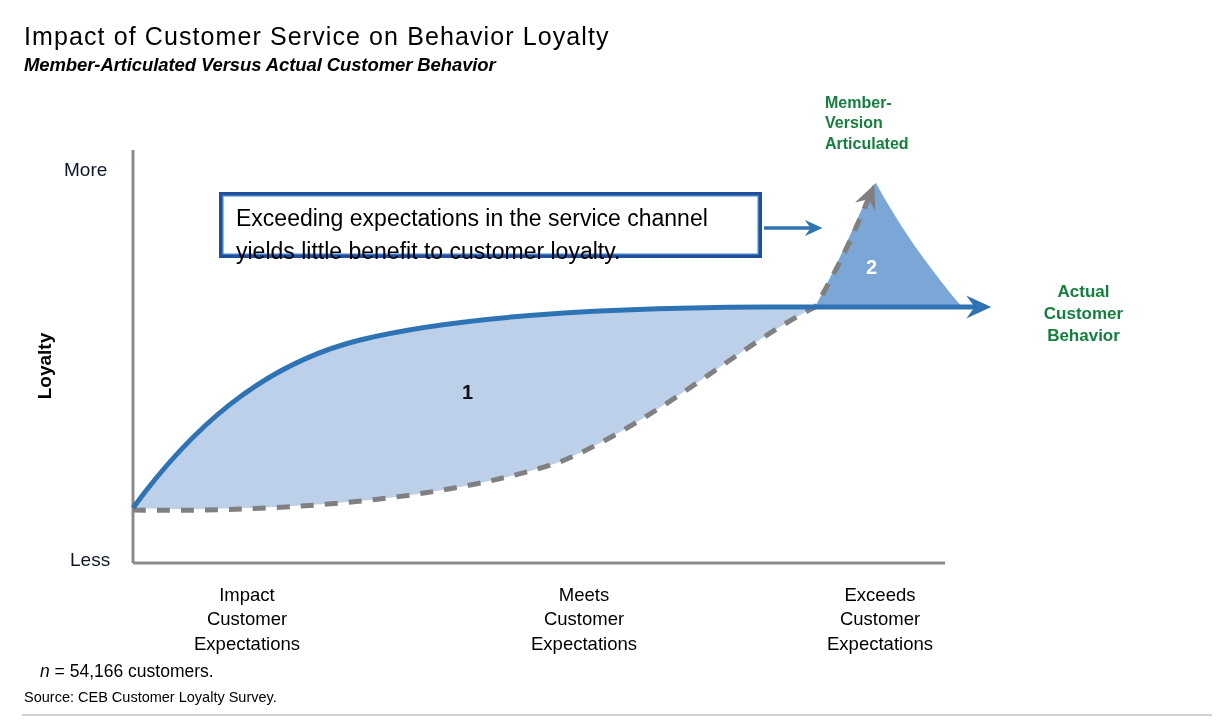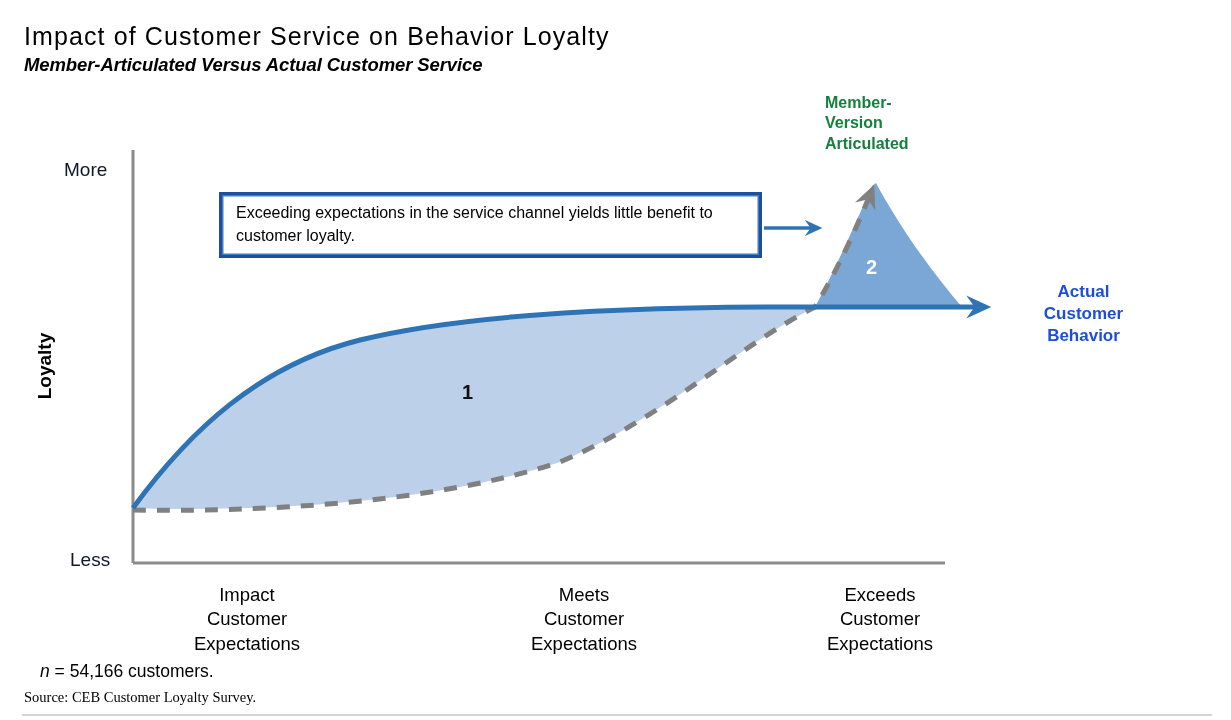--- a/index.html
+++ b/index.html
@@ -95,21 +95,21 @@
     box-sizing: border-box;
     background: #ffffff;
     border: 3px solid #1F4E9C;
     box-shadow: inset 0 0 0 1.5px #3E7CC4;
   }
   #callout-text {
     position: absolute;
     left: 14px;
     top: 7px;
     width: 512px;
-    font-size: 16px;
+    font-size: 23px;
     line-height: 1.42;
     color: #000;
   }
 
   
   #label-member-version {
     position: absolute;
     left: 825px;
     top: 93px;
     width: 170px;
@@ -120,21 +120,21 @@
   }
   #label-actual-behavior {
     position: absolute;
     left: 996px;
     top: 281px;
     width: 175px;
     font-size: 17px;
     font-weight: 700;
     line-height: 1.30;
     text-align: center;
-    color: #1d4ed8;
+    color: #15803d;
   }
 
   
   #region-1-label {
     position: absolute;
     left: 462px;
     top: 381px;
     font-size: 20px;
     font-weight: 700;
     color: #111;
@@ -158,37 +158,36 @@
     white-space: nowrap;
   }
   #footnote-n .ital { font-style: italic; }
   #footnote-source {
     position: absolute;
     left: 24px;
     top: 689px;
     font-size: 14.5px;
     color: #000;
     white-space: nowrap;
-    font-family: Liberation Serif, serif;
   }
   #bottom-rule {
     position: absolute;
     left: 22px;
     top: 714px;
     width: 1190px;
     height: 2px;
     background: #D4D4D4;
   }
 </style>
 </head>
 <body>
 
 <div id="title-block">
   <div id="chart-title">Impact of Customer Service on Behavior Loyalty</div>
-  <div id="chart-subtitle">Member-Articulated Versus Actual Customer Service</div>
+  <div id="chart-subtitle">Member-Articulated Versus Actual Customer Behavior</div>
 </div>
 
 <svg id="plot-svg" viewBox="0 0 1231 720">
   <defs>
     <marker id="arrow-blue" viewBox="0 0 10 10" refX="7.2" refY="5" markerWidth="5.2" markerHeight="5.2" orient="auto-start-reverse">
       <path d="M 0 0.6 L 9.6 5 L 0 9.4 L 3.2 5 Z" fill="#2E74B5"></path>
     </marker>
     <marker id="arrow-gray" viewBox="0 0 10 10" refX="7.2" refY="5" markerWidth="5.0" markerHeight="5.0" orient="auto-start-reverse">
       <path d="M 0 0.6 L 9.6 5 L 0 9.4 L 3.2 5 Z" fill="#808080"></path>
     </marker>

